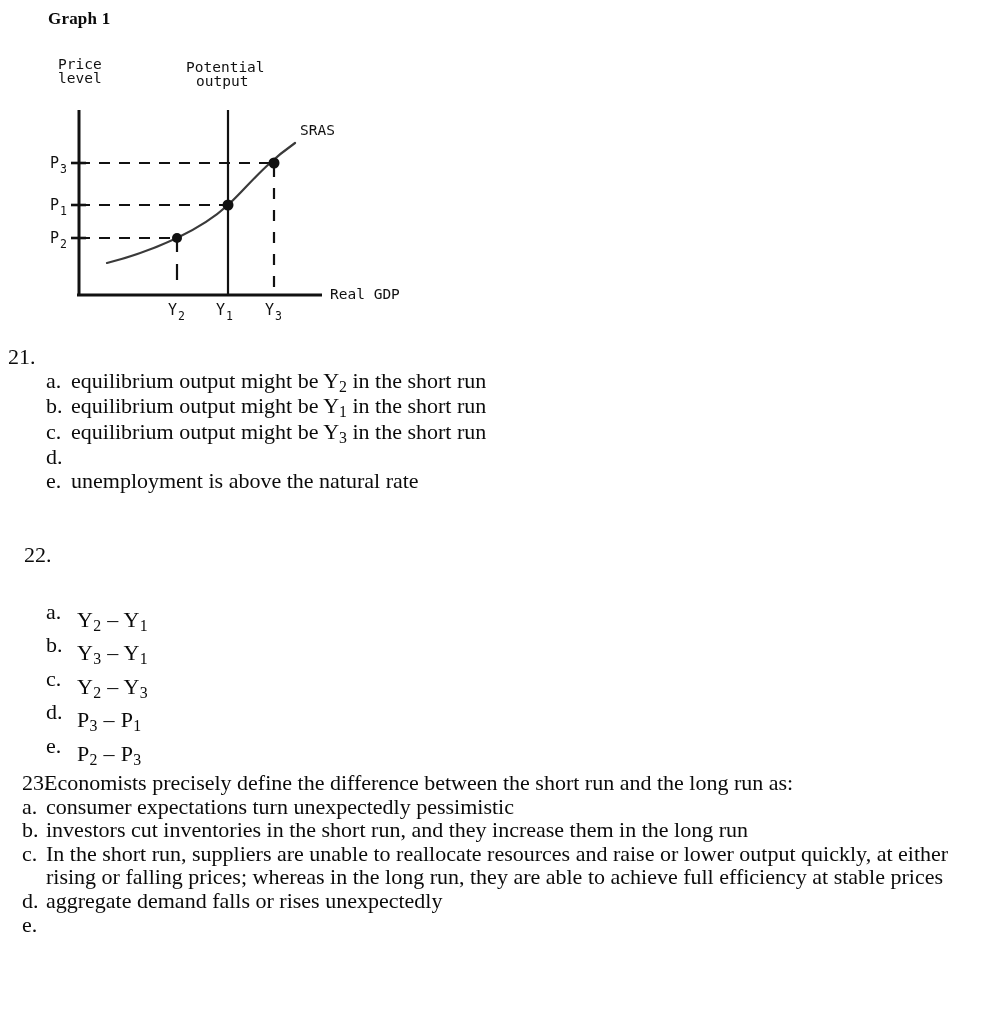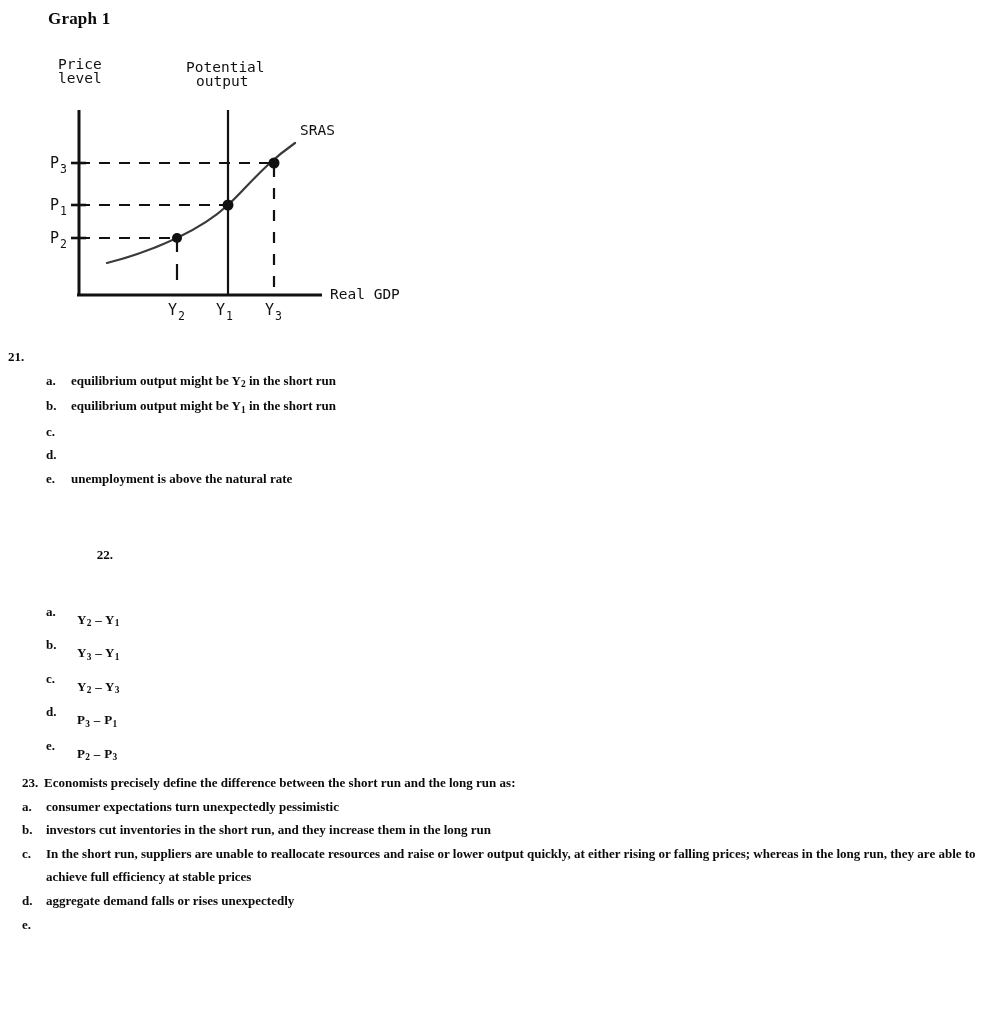--- a/index.html
+++ b/index.html
@@ -53,24 +53,23 @@
   .axis-var-sub {
     font-family: "DejaVu Sans Mono", "Liberation Mono", monospace;
     font-size: 11.5px;
     fill: #111111;
   }
 
   
   .question {
     position: absolute;
     font-family: "Liberation Serif", "DejaVu Serif", serif;
-    font-size: 13px;
+    font-size: 22px;
     line-height: 23.6px;
     color: #0b0b0b;
-    font-weight: bold;
   }
   .q-row {
     display: flex;
     align-items: flex-start;
     white-space: pre;
   }
   .q-num {
     flex: 0 0 auto;
     text-align: left;
   }
@@ -101,21 +100,21 @@
   }
 
   
   #q21 { left: 8px; top: 345px; width: 700px; }
   #q21 .q-num { width: 31px; }
   #q21 .opt-list { margin-left: 38px; }
   #q21 .opt-letter { width: 25px; }
 
   
   #q22 { left: 24px; top: 543px; width: 760px; }
-  #q22 .q-num { width: 89px; text-align: right; }
+  #q22 .q-num { width: 89px; }
   #q22 .opt-list { margin-left: 22px; margin-top: 33px; }
   #q22 .opt-letter { width: 31px; }
   #q22 .opt-text { letter-spacing: 0.3px; margin-top: 8px; }
 
   
   #q23 { left: 22px; top: 771px; width: 960px; }
   #q23 .q-head { white-space: normal; }
   #q23 .opt-list { margin-top: 0px; }
   #q23 .opt-letter { width: 24px; }
   #q23 .opt-text { white-space: normal; }
@@ -195,20 +194,21 @@
     <li class="opt-row">
       <span class="opt-letter">a.</span>
       <span class="opt-text"><span>equilibrium output might be Y</span><sub>2</sub><span> in the short run</span></span>
     </li>
     <li class="opt-row">
       <span class="opt-letter">b.</span>
       <span class="opt-text"><span>equilibrium output might be Y</span><sub>1</sub><span> in the short run</span></span>
     </li>
     <li class="opt-row">
       <span class="opt-letter">c.</span>
+      <span class="opt-text"><span>equilibrium output might be Y</span><sub>3</sub><span> in the short run</span></span>
     </li>
     <li class="opt-row">
       <span class="opt-letter">d.</span>
     </li>
     <li class="opt-row">
       <span class="opt-letter">e.</span>
       <span class="opt-text">unemployment is above the natural rate</span>
     </li>
   </ul>
 </div>

